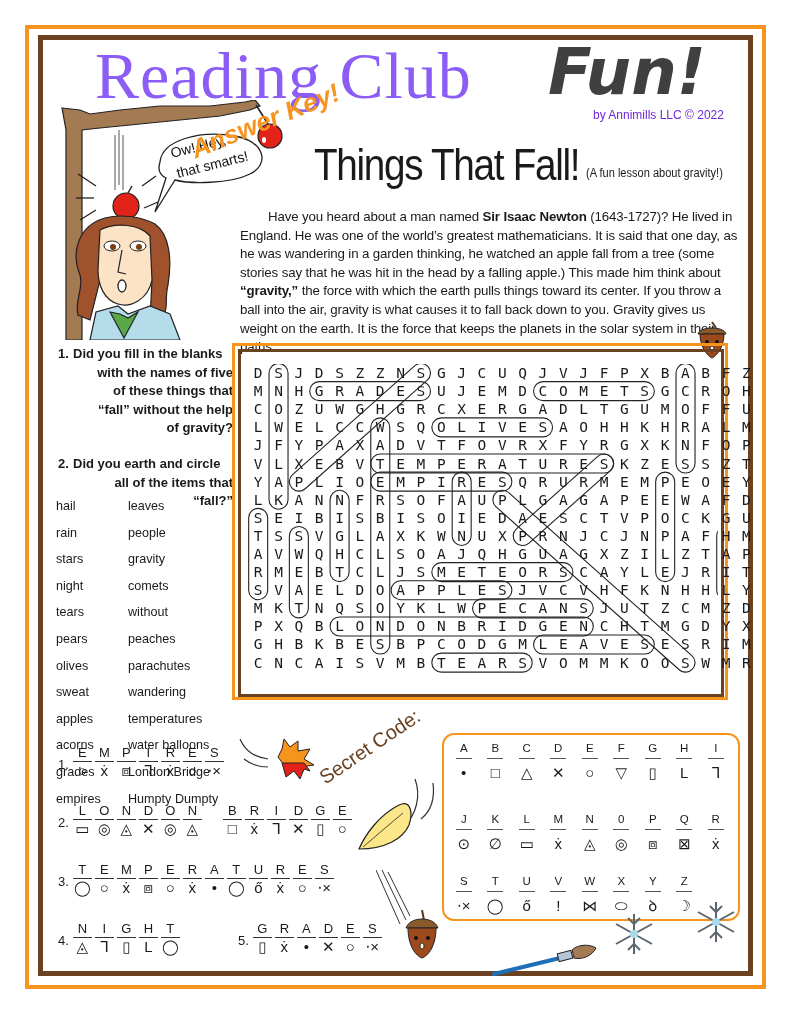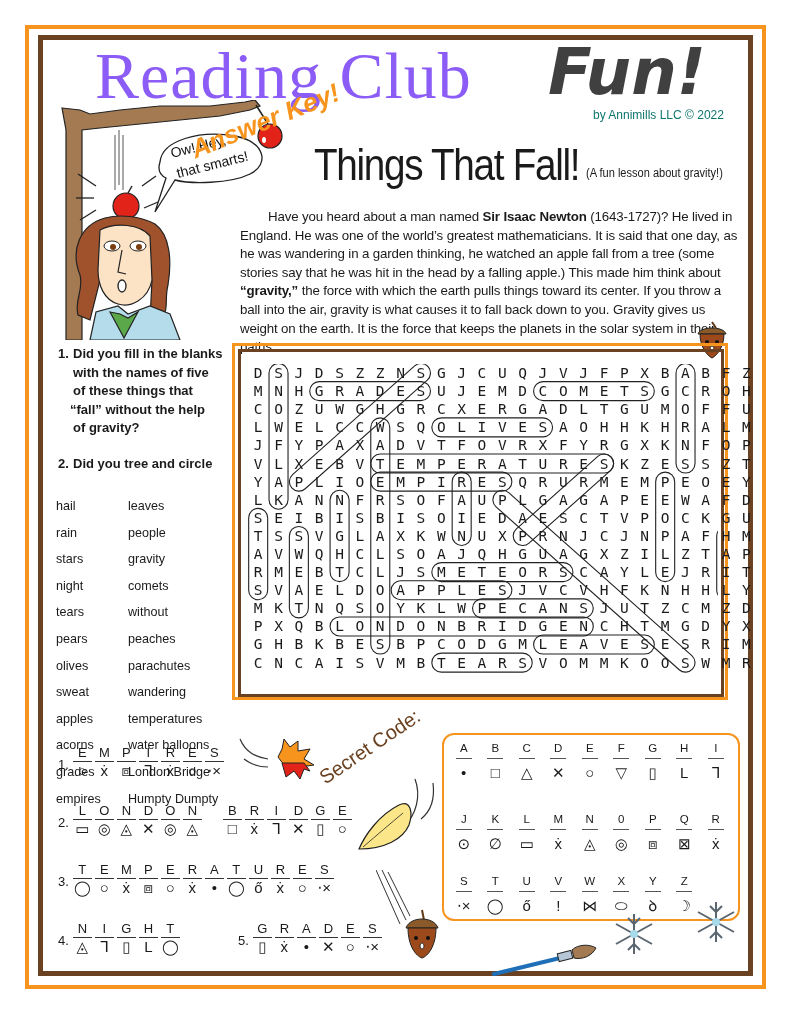--- a/index.html
+++ b/index.html
@@ -4,39 +4,39 @@
 <style>
   * { box-sizing: border-box; margin: 0; padding: 0; }
   html, body { width: 791px; height: 1024px; background: #ffffff; overflow: hidden; }
   body { font-family: "Liberation Sans", sans-serif; color: #1a1a1a; position: relative; }
 
   .frame-outer { position: absolute; left: 25px; top: 25px; width: 741px; height: 964px; border: 4px solid #f7941d; }
   .frame-inner { position: absolute; left: 38px; top: 35px; width: 715px; height: 941px; border: 5px solid #6b4221; }
 
   .title { position: absolute; left: 95px; top: 38px; font-family: "Liberation Serif", serif; font-size: 66px; color: #8b5cf6; letter-spacing: 1px; white-space: nowrap; }
   .title-fun { position: absolute; left: 548px; top: 35px; font-family: "DejaVu Sans", sans-serif; font-weight: bold; font-style: italic; font-size: 64px; color: #404040; white-space: nowrap; }
-  .byline { position: absolute; left: 593px; top: 108px; font-size: 12px; color: #0f766e; white-space: nowrap; }
+  .byline { position: absolute; left: 593px; top: 108px; font-size: 12px; color: #6d28d9; white-space: nowrap; }
 
   
   .illus { position: absolute; left: 60px; top: 100px; width: 260px; height: 240px; }
 
   .answer-key { position: absolute; left: 198px; top: 134px; font-size: 26px; font-weight: bold; font-style: italic; color: #f7941d; transform: rotate(-22deg); transform-origin: left bottom; white-space: nowrap; }
 
   .heading { position: absolute; left: 314px; top: 140px; font-family: "Liberation Sans", sans-serif; font-size: 44px; letter-spacing: -1.5px; transform: scaleX(0.88); transform-origin: left top; white-space: nowrap; }
   .heading-sub { position: absolute; left: 586px; top: 166px; font-size: 12px; white-space: nowrap; transform: scaleX(0.92); transform-origin: left top; }
 
   .intro { position: absolute; left: 240px; top: 208px; width: 500px; font-size: 13.3px; line-height: 18.6px; text-indent: 28px; text-align: left; letter-spacing: -0.15px; }
   .intro b { font-weight: bold; }
 
   
   .q { position: absolute; left: 58px; width: 175px; font-size: 13px; font-weight: bold; line-height: 18.5px; }
   .q1 { top: 345px; }
   .q2 { top: 455px; }
   .q .num { display: inline-block; width: 15px; }
-  .q .indent { padding-left: 15px; }
+  .q .indent { padding-left: 15px; text-align: right; }
 
   .wordlist { position: absolute; left: 56px; top: 497px; width: 180px; display: grid; grid-template-columns: 72px 108px; row-gap: 8px; font-size: 12.6px; line-height: 18.6px; }
 
   
   .ws-outer { position: absolute; left: 232px; top: 343px; width: 496px; height: 357px; border: 3px solid #f7941d; }
   .ws-inner { position: absolute; left: 238px; top: 349px; width: 486px; height: 348px; border: 3px solid #6b4221; }
   .grid { position: absolute; left: 248px; top: 364px; font-family: "DejaVu Sans Mono", monospace; font-size: 14.5px; }
   .grid-row { display: flex; height: 18.1px; align-items: center; }
   .cell { width: 20.35px; text-align: center; }
   .ws-svg { position: absolute; left: 248px; top: 364px; width: 470px; height: 330px; pointer-events: none; }
@@ -133,21 +133,22 @@
 </svg>
 
 <div class="q q1">
   <div><span class="num">1.</span><span>Did you fill in the blanks</span></div>
   <div class="indent">with the names of five</div>
   <div class="indent">of these things that</div>
   <div class="indent" style="padding-left:12px">“fall” without the help</div>
   <div class="indent">of gravity?</div>
 </div>
 <div class="q q2">
-  <div><span class="num">2.</span><span>Did you tree and circle</span></div>
+  <div><span class="num">2.</span><span>Did you earth and circle</span></div>
+  <div class="indent">all of the items that “fall?”</div>
 </div>
 
 <div class="wordlist" id="wordlist">
     <div>hail</div>
     <div>leaves</div>
     <div>rain</div>
     <div>people</div>
     <div>stars</div>
     <div>gravity</div>
     <div>night</div>

